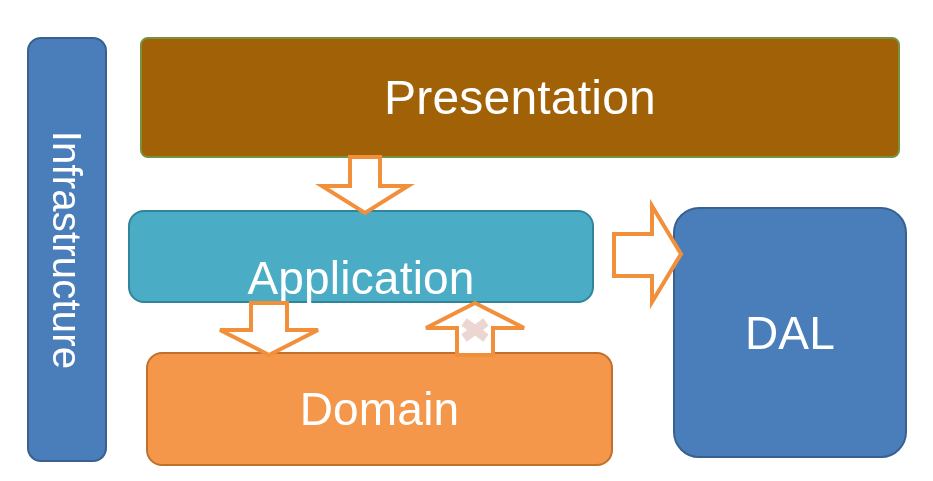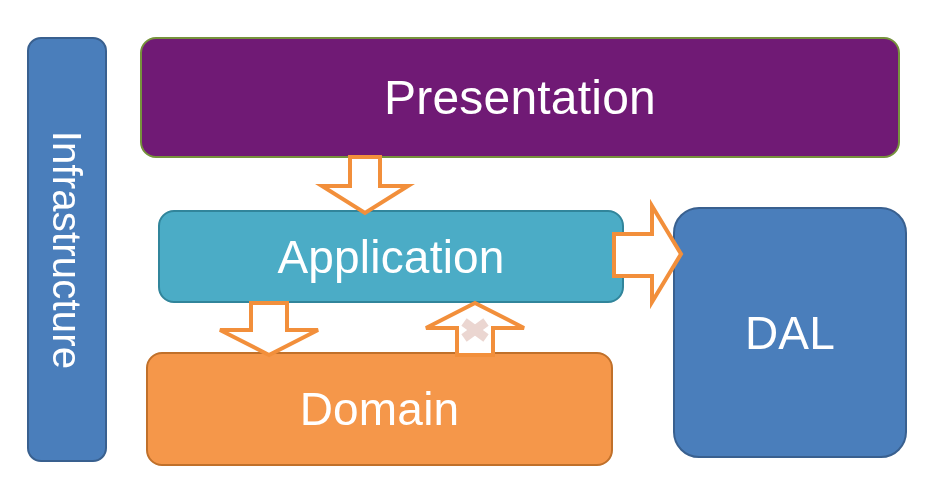--- a/index.html
+++ b/index.html
@@ -48,36 +48,37 @@
     font-size: 40px;
     color: #ffffff;
   }
 
   
   #box-presentation {
     left: 140px;
     top: 37px;
     width: 760px;
     height: 121px;
-    background: #701a75;
+    background: #a16207;
     border: 2px solid #76923C;
-    border-radius: 16px;
+    border-radius: 8px;
     font-size: 48px;
   }
 
   
   #box-application {
-    left: 158px;
+    left: 128px;
     top: 210px;
     width: 466px;
     height: 93px;
     background: #4BACC6;
     border: 2px solid #31859B;
     border-radius: 16px;
     font-size: 46px;
+    align-items: flex-end;
   }
 
   
   #box-domain {
     left: 146px;
     top: 352px;
     width: 467px;
     height: 114px;
     background: #F5974A;
     border: 2px solid #C0702A;

